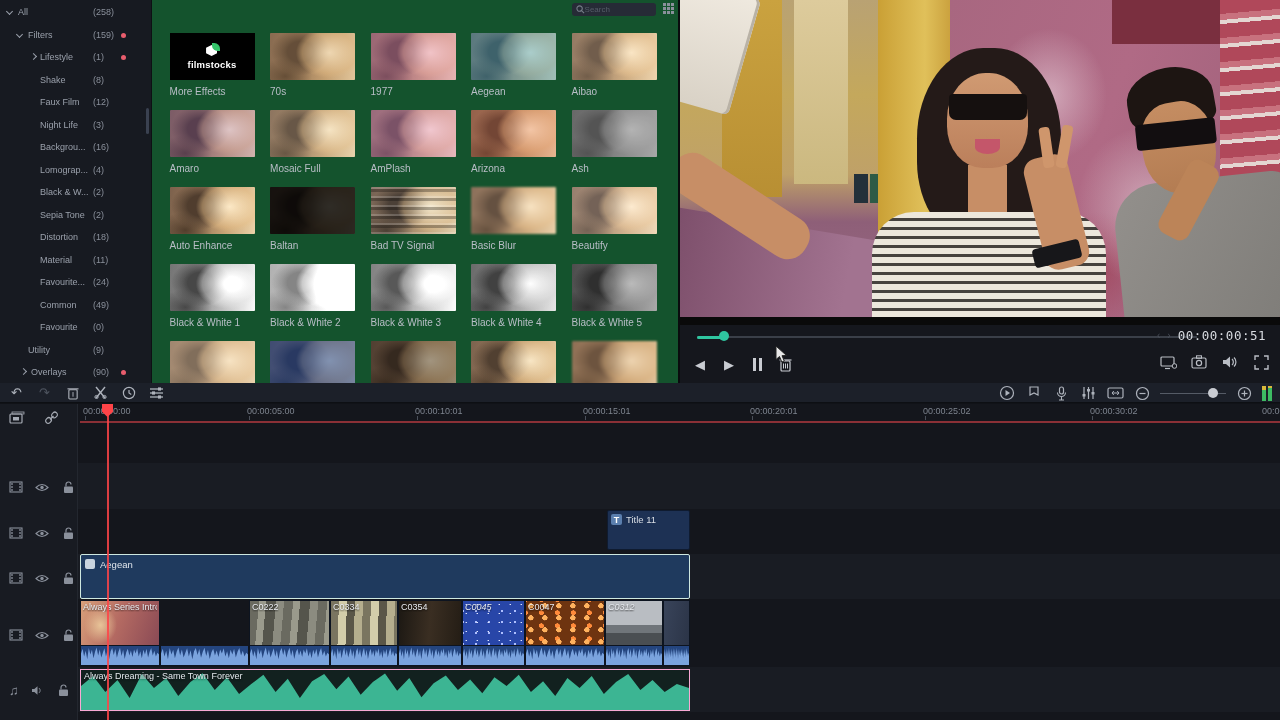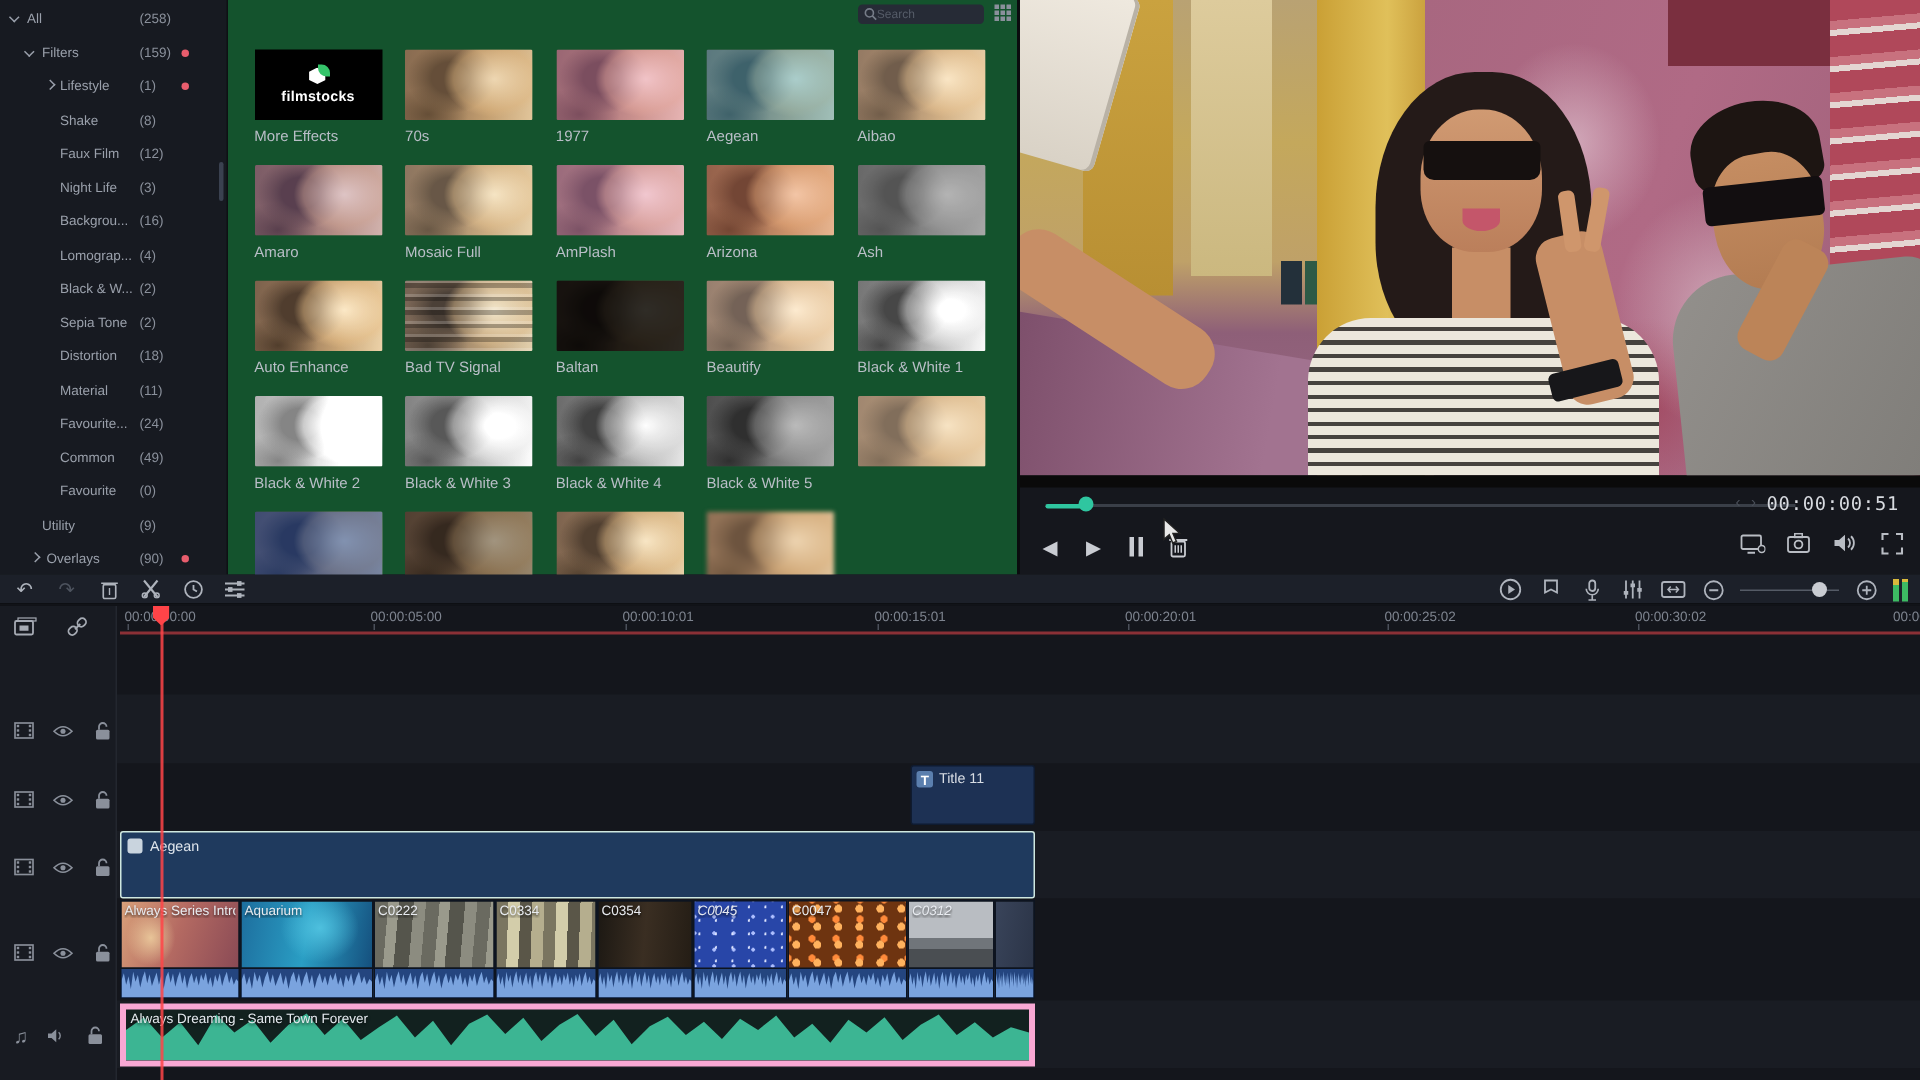--- a/index.html
+++ b/index.html
@@ -168,21 +168,21 @@
   .art-people { background:radial-gradient(30% 60% at 25% 55%, #e8c498, rgba(0,0,0,0) 70%), linear-gradient(110deg,#d8a07a,#b46a62 48%,#8a4a55); }
   .art-aquarium { background:radial-gradient(40% 70% at 60% 40%, #4ec0de, rgba(0,0,0,0) 75%), linear-gradient(100deg,#1d6e9e,#2a9ec4 50%,#15507e); }
   .art-trees-gray { background:repeating-linear-gradient(95deg,#6a6a60 0 9px,#9a9a8c 9px 16px,#55554c 16px 26px,#8c8c80 26px 34px); }
   .art-trees-bright { background:repeating-linear-gradient(92deg,#7a7560 0 8px,#d3cdaa 8px 16px,#5a5648 16px 24px,#b5ae8e 24px 32px); }
   .art-dark { background:linear-gradient(95deg,#1c1813,#3a2e22 50%,#241d15); }
   .art-sparkle { background:radial-gradient(circle at 30% 40%, #dfe6ff 8%, rgba(0,0,0,0) 9%) 0 0/11px 9px, radial-gradient(circle at 70% 65%, #aebfff 10%, rgba(0,0,0,0) 11%) 4px 3px/13px 11px, #2846a8; }
   .art-bokeh { background:radial-gradient(circle at 35% 40%, #ffb25e 22%, rgba(0,0,0,0) 24%) 0 0/14px 12px, radial-gradient(circle at 65% 60%, #ff8a3a 18%, rgba(0,0,0,0) 20%) 5px 4px/16px 13px, #6e3410; }
   .art-landscape { background:linear-gradient(#b9bdc2 0 55%, #70757a 55% 72%, #4a4e52 72% 100%); }
   .art-tail { background:linear-gradient(100deg,#39445a,#2b3447); }
 
-  .music-clip { left:2px; top:265px; width:610px; height:42px; background:#12211f; border:4px solid #f9a8d4; color:#e4e9ee; }
+  .music-clip { left:2px; top:265px; width:610px; height:42px; background:#12211f; border:1px solid #f9a8d4; color:#e4e9ee; }
   .music-clip::after { content:""; position:absolute; inset:0; background:#3cb593;
     clip-path:polygon(0% 100%,0% 40%,2% 15%,4% 55%,6% 25%,8% 70%,10% 10%,12% 45%,14% 20%,16% 65%,18% 30%,20% 8%,22% 50%,24% 18%,26% 60%,28% 35%,30% 12%,32% 55%,34% 22%,36% 70%,38% 28%,40% 10%,42% 48%,44% 16%,46% 62%,48% 30%,50% 9%,52% 52%,54% 20%,56% 68%,58% 33%,60% 14%,62% 50%,64% 24%,66% 58%,68% 18%,70% 40%,72% 12%,74% 55%,76% 28%,78% 65%,80% 20%,82% 45%,84% 15%,86% 60%,88% 30%,90% 10%,92% 50%,94% 25%,96% 55%,98% 35%,100% 45%,100% 100%); }
   .music-clip .c-label { position:absolute; left:3px; top:1px; font-size:9px; z-index:2; text-shadow:0 1px 2px rgba(0,0,0,.6); }
 
   .playhead-line { position:absolute; left:29px; top:0; width:1.5px; height:316px; background:rgba(255,68,72,.85); z-index:5; }
   .playhead-handle { position:absolute; left:24px; top:0; width:11px; height:13px; background:#ff4448; z-index:6;
     clip-path:polygon(0 0,100% 0,100% 60%,50% 100%,0 60%); }
 
   .cursor { position:absolute; left:775px; top:345px; z-index:50; }
 </style>
@@ -342,26 +342,30 @@
           <div class="fx-item">
               <div class="thumb bw3" style="--tint: rgba(150,150,150,0.45);"></div>
               <div class="fx-label">Ash</div>
             </div>
 
           <div class="fx-item">
               <div class="thumb" style="--tint: rgba(255,190,120,0.12);"></div>
               <div class="fx-label">Auto Enhance</div>
             </div>
           <div class="fx-item">
+              <div class="thumb dark-b" style="--tint: rgba(15,12,10,0.62);"></div>
+              <div class="fx-label">Baltan</div>
+            </div>
+          <div class="fx-item">
               <div class="thumb glitch" style="--tint: rgba(190,180,170,0.15);"></div>
               <div class="fx-label">Bad TV Signal</div>
             </div>
           <div class="fx-item">
-              <div class="thumb dark-b" style="--tint: rgba(15,12,10,0.62);"></div>
-              <div class="fx-label">Baltan</div>
+              <div class="thumb blur" style="--tint: rgba(235,190,150,0.25);"></div>
+              <div class="fx-label">Basic Blur</div>
             </div>
           <div class="fx-item">
               <div class="thumb" style="--tint: rgba(255,225,205,0.30);"></div>
               <div class="fx-label">Beautify</div>
             </div>
 
           <div class="fx-item">
               <div class="thumb bw" style="--tint: rgba(255,255,255,0.08);"></div>
               <div class="fx-label">Black &amp; White 1</div>
             </div>
@@ -771,23 +775,20 @@
       </div>
 
       <div class="clip filter-clip">
         <span class="f-ico"></span>
         <span class="c-label">Aegean</span>
       </div>
 
       <div class="clip vclip p1 art-people">
           <span class="c-label">Always Series Intro</span>
         </div>
-      <div class="clip vclip p2 art-aquarium">
-          <span class="c-label">Aquarium</span>
-        </div>
       <div class="clip vclip p3 art-trees-gray">
           <span class="c-label">C0222</span>
         </div>
       <div class="clip vclip p4 art-trees-bright">
           <span class="c-label">C0334</span>
         </div>
       <div class="clip vclip p5 art-dark">
           <span class="c-label">C0354</span>
         </div>
       <div class="clip vclip p6 art-sparkle">

